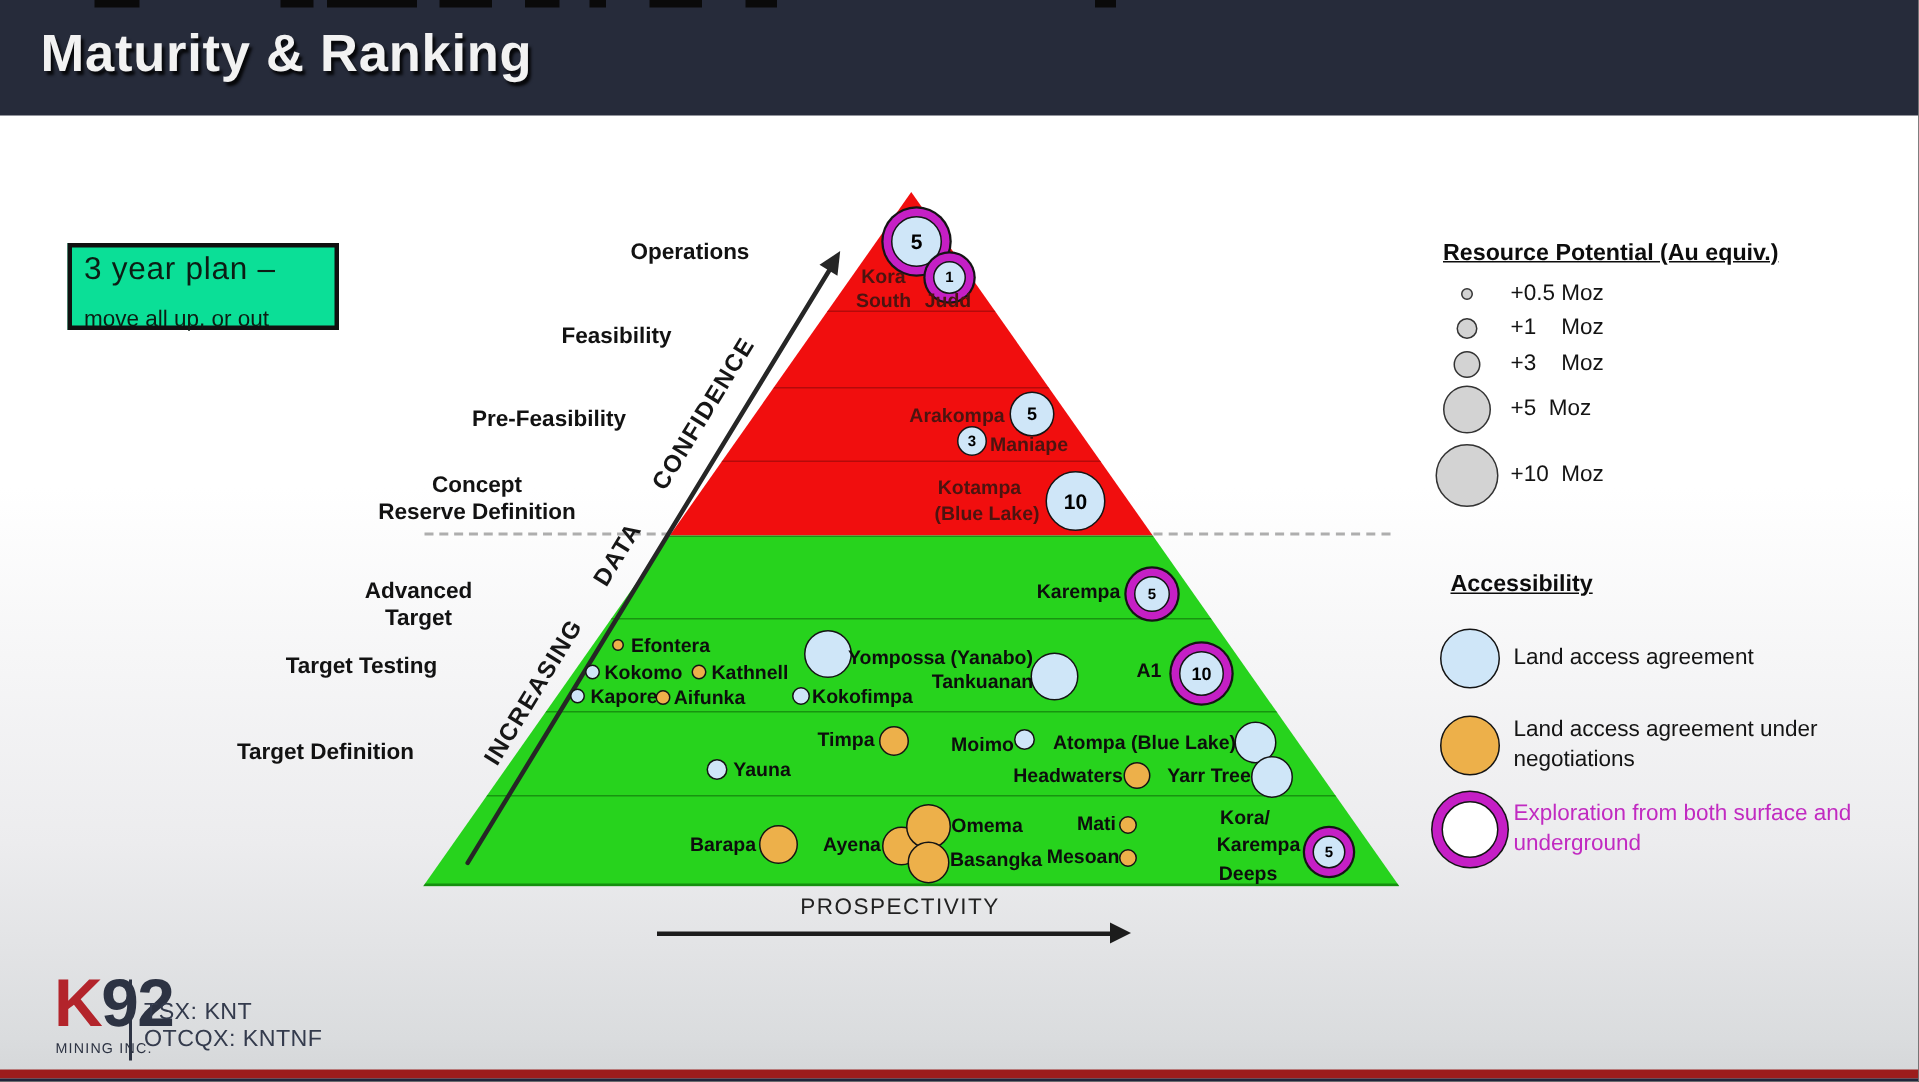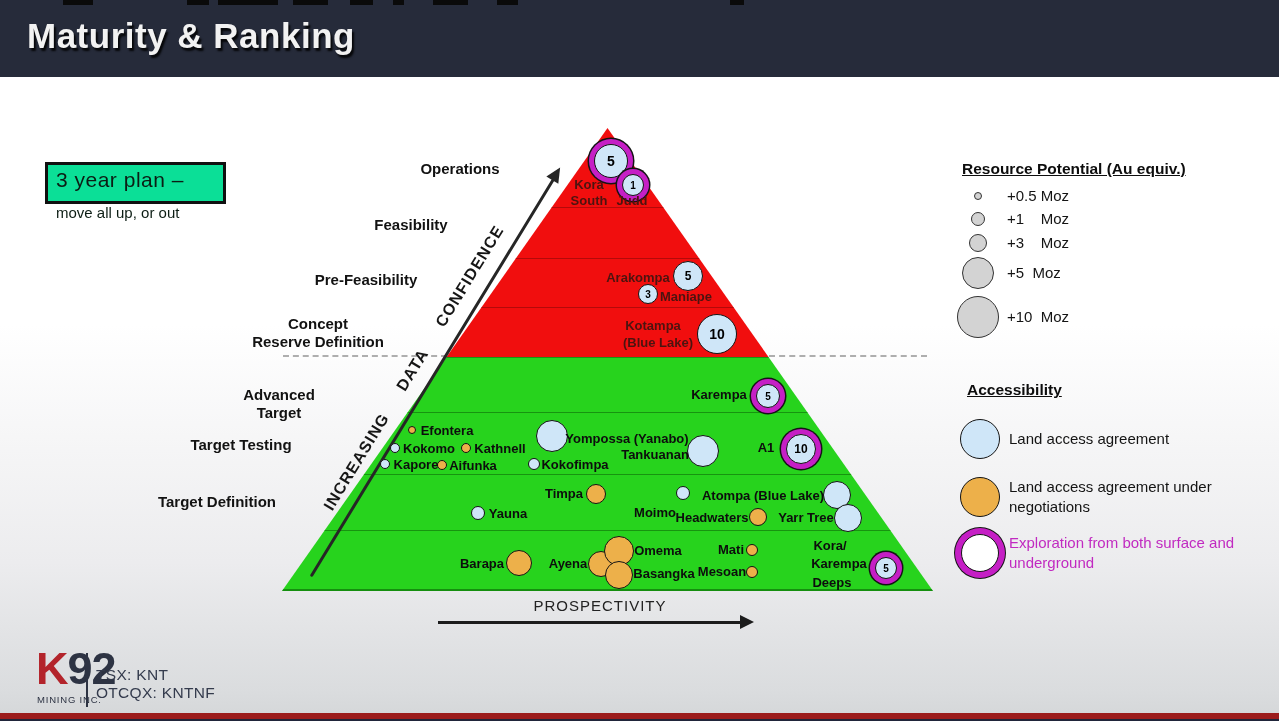--- a/index.html
+++ b/index.html
@@ -11,21 +11,21 @@
   
   .titlebar { position:absolute; left:0; top:0; right:0; height:77px; background:#262b3a; }
   .title {
     position:absolute; left:27px; top:16px; font-size:35px; font-weight:bold; color:#f2f2f2;
     letter-spacing:.5px; text-shadow:2px 3px 2px rgba(0,0,0,.85);
   }
   .top-mark { position:absolute; top:0; height:5px; background:#0a0a0a; }
 
   
   .plan-box {
-    position:absolute; left:45px; top:162px; width:181px; height:42px; box-sizing:border-box;
+    position:absolute; left:45px; top:162px; width:181px; height:58px; box-sizing:border-box;
     background:#0bdf97; border:3px solid #101010; padding:3px 20px 0 8px;
   }
   .plan-line1 { font-size:21px; color:#0c1d14; letter-spacing:.5px; }
   .plan-line2 { font-size:15px; color:#0c1d14; margin-top:12px; }
 
   
   .pyramid { position:absolute; left:282px; top:128px; width:651px; height:463px;
              clip-path:polygon(50% 0%,100% 100%,0% 100%); }
   .band-red   { position:absolute; top:0; left:0; right:0; height:229px; background:#f10e0e; }
   .band-green { position:absolute; top:229px; left:0; right:0; height:234px; background:#27d31d;
@@ -182,21 +182,21 @@
       <div class="p-label green" style="left: 447px; top: 430px;">Efontera</div>
       <div class="p-label green" style="left: 429px; top: 448px;">Kokomo</div>
       <div class="p-label green" style="left: 500px; top: 448px;">Kathnell</div>
       <div class="p-label green" style="left: 416px; top: 464px;">Kapore</div>
       <div class="p-label green" style="left: 473px; top: 465px;">Aifunka</div>
       <div class="p-label green" style="left: 575px; top: 464px;">Kokofimpa</div>
       <div class="p-label green" style="left: 627px; top: 438px;">Yompossa (Yanabo)</div>
       <div class="p-label green" style="left: 655px; top: 454px;">Tankuanan</div>
       <div class="p-label green" style="left: 766px; top: 447px;">A1</div>
       <div class="p-label green" style="left: 564px; top: 493px;">Timpa</div>
-      <div class="p-label green" style="left: 655px; top: 512px;">Moimo</div>
+      <div class="p-label green" style="left: 655px; top: 496px;">Moimo</div>
       <div class="p-label green" style="left: 763px; top: 495px;">Atompa (Blue Lake)</div>
       <div class="p-label green" style="left: 508px; top: 513px;">Yauna</div>
       <div class="p-label green" style="left: 712px; top: 517px;">Headwaters</div>
       <div class="p-label green" style="left: 806px; top: 517px;">Yarr Tree</div>
       <div class="p-label green" style="left: 482px; top: 563px;">Barapa</div>
       <div class="p-label green" style="left: 568px; top: 563px;">Ayena</div>
       <div class="p-label green" style="left: 658px; top: 550px;">Omema</div>
       <div class="p-label green" style="left: 664px; top: 573px;">Basangka</div>
       <div class="p-label green" style="left: 731px; top: 549px;">Mati</div>
       <div class="p-label green" style="left: 722px; top: 571px;">Mesoan</div>

